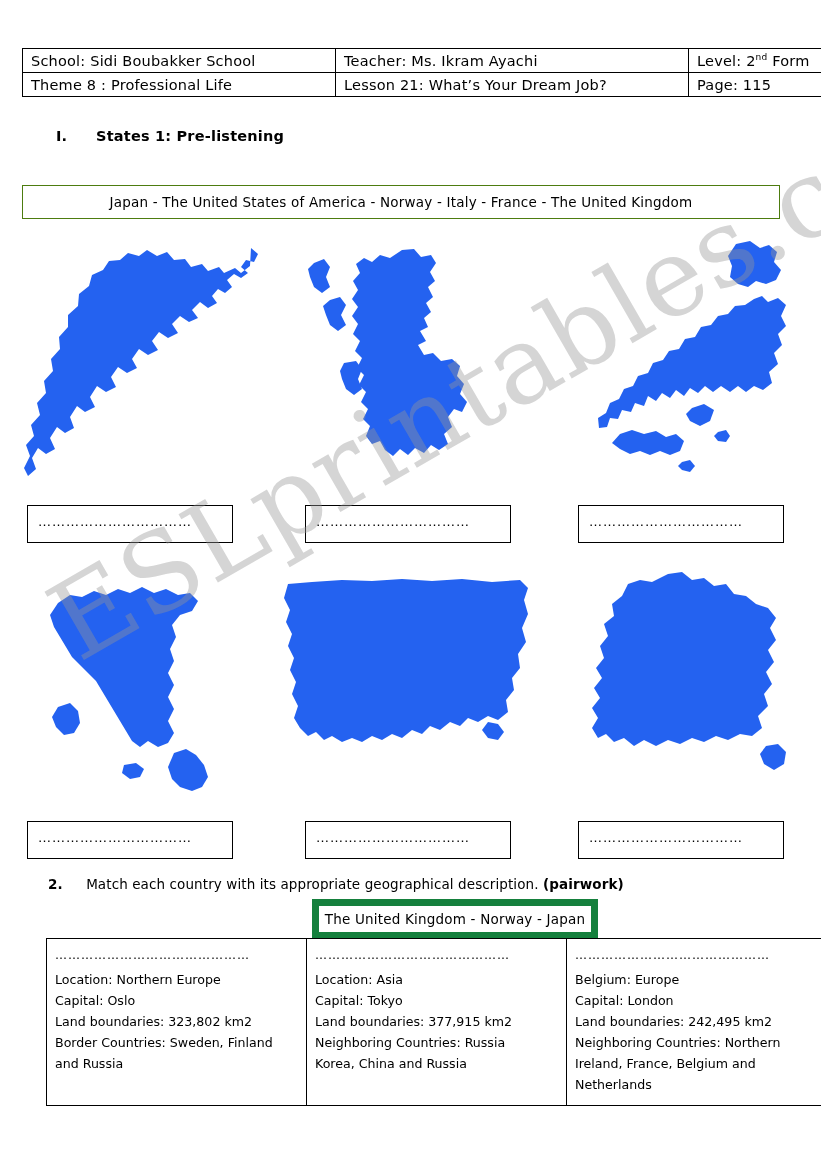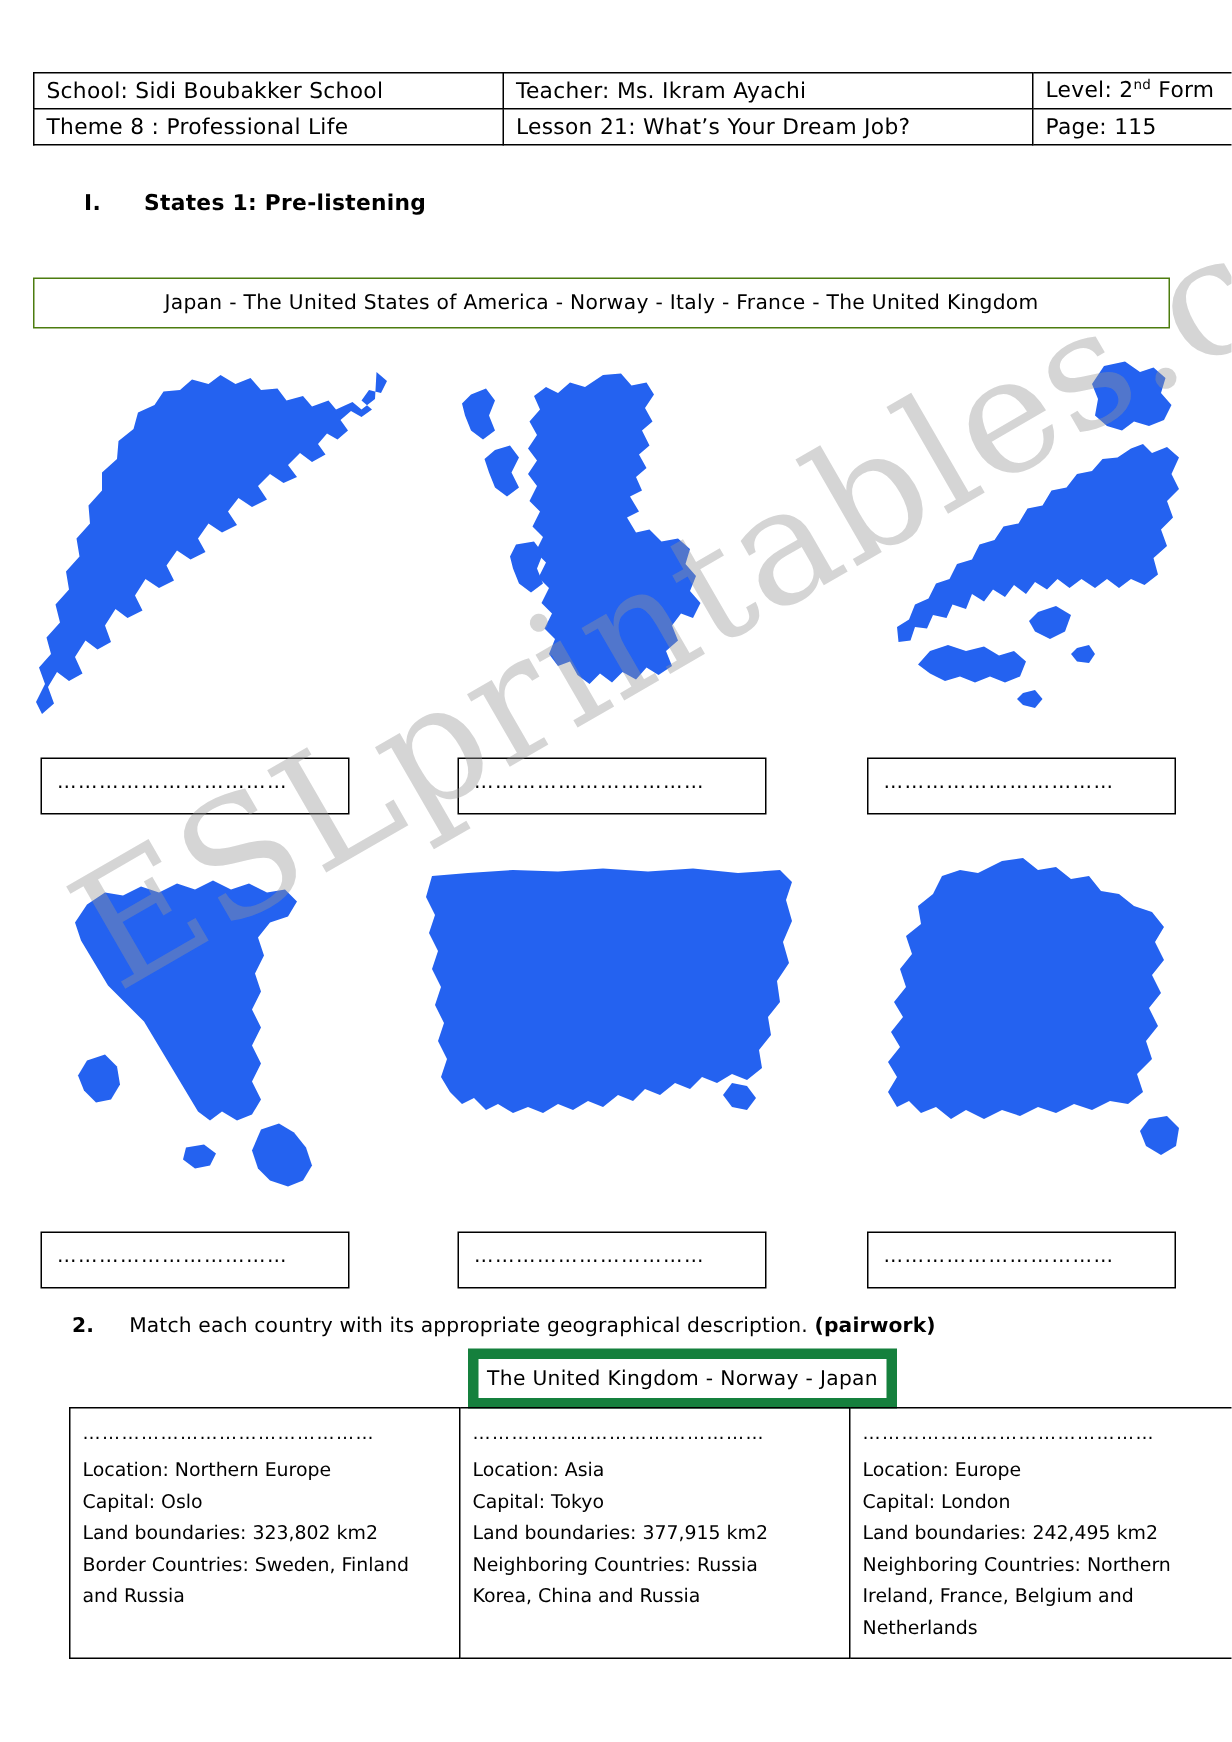--- a/index.html
+++ b/index.html
@@ -304,21 +304,21 @@
       <td>
         <span class="dots">………………………………………</span>
         <span class="line">Location: Asia</span>
         <span class="line">Capital: Tokyo</span>
         <span class="line">Land boundaries: 377,915 km2</span>
         <span class="line">Neighboring Countries: Russia</span>
         <span class="line">Korea, China and Russia</span>
       </td>
       <td>
         <span class="dots">………………………………………</span>
-        <span class="line">Location: Europe</span>
+        <span class="line">Belgium: Europe</span>
         <span class="line">Capital: London</span>
         <span class="line">Land boundaries: 242,495 km2</span>
         <span class="line">Neighboring Countries: Northern</span>
         <span class="line">Ireland, France, Belgium and</span>
         <span class="line">Netherlands</span>
       </td>
     </tr>
   </tbody>
     </table>
 

